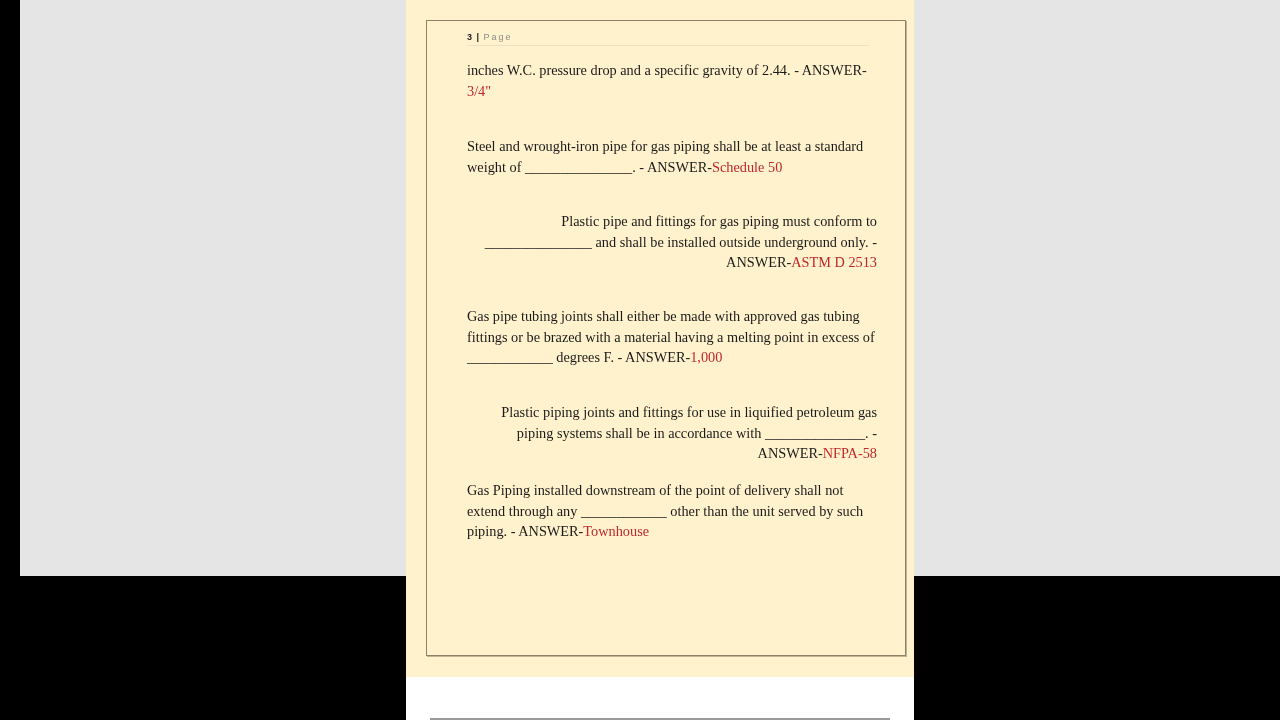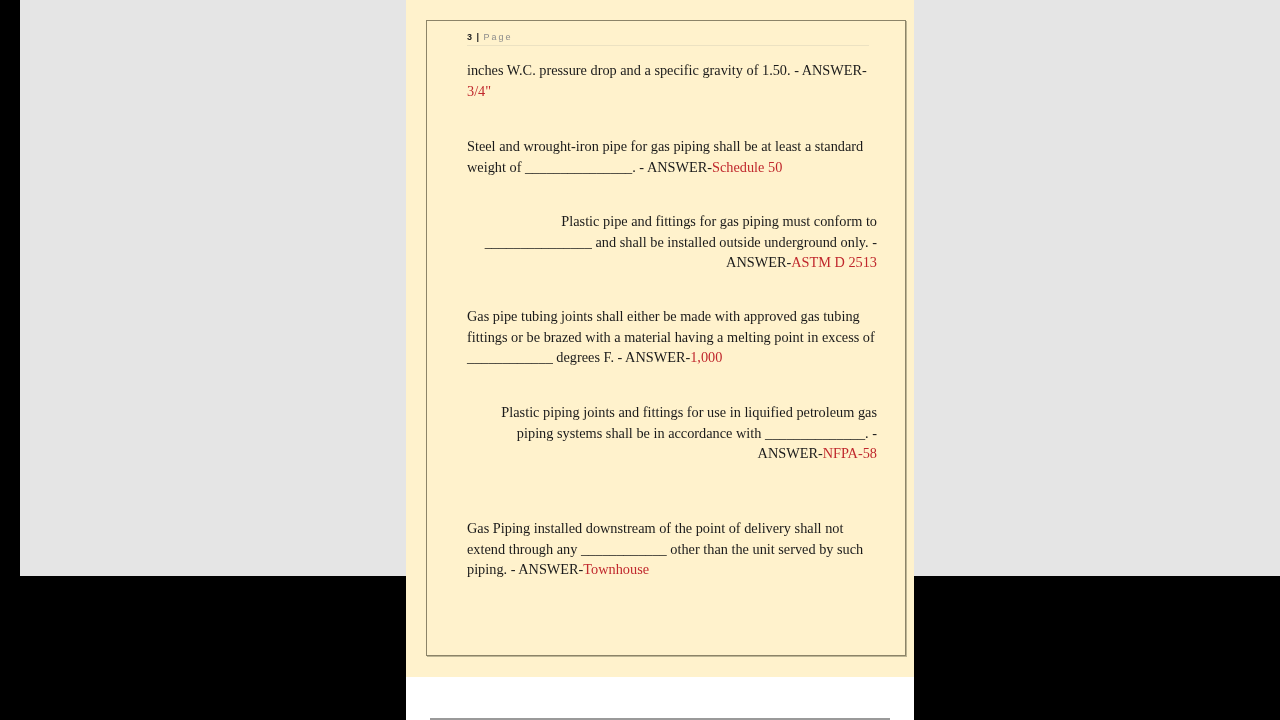--- a/index.html
+++ b/index.html
@@ -102,40 +102,40 @@
     <div class="page-border"></div>
 
     <div class="page-header">
       <span class="page-num">3</span>
       <span class="page-sep">|</span>
       <span class="page-word">Page</span>
     </div>
 
     <div class="content">
       <div class="qa" style="top:0px;">
-        <span>inches W.C. pressure drop and a specific gravity of 1.50. - ANSWER-</span><span class="answer">3/4"</span>
+        <span>inches W.C. pressure drop and a specific gravity of 2.44. - ANSWER-</span><span class="answer">3/4"</span>
       </div>
 
       <div class="qa" style="top:76px;">
         <span>Steel and wrought-iron pipe for gas piping shall be at least a standard weight of _______________. - ANSWER-</span><span class="answer">Schedule 50</span>
       </div>
 
       <div class="qa" style="top:151px;text-align:right;">
         <span>Plastic pipe and fittings for gas piping must conform to _______________ and shall be installed outside underground only. - ANSWER-</span><span class="answer">ASTM D 2513</span>
       </div>
 
       <div class="qa" style="top:246px;">
         <span>Gas pipe tubing joints shall either be made with approved gas tubing fittings or be brazed with a material having a melting point in excess of ____________ degrees F. - ANSWER-</span><span class="answer">1,000</span>
       </div>
 
       <div class="qa" style="top:342px;text-align:right;">
         <span>Plastic piping joints and fittings for use in liquified petroleum gas piping systems shall be in accordance with ______________. - ANSWER-</span><span class="answer">NFPA-58</span>
       </div>
 
-      <div class="qa" style="top:458px;">
+      <div class="qa" style="top:420px;">
         <span>Gas Piping installed downstream of the point of delivery shall not extend through any ____________ other than the unit served by such piping. - ANSWER-</span><span class="answer">Townhouse</span>
       </div>
     </div>
   </div>
 
   <div class="white-area">
     <div class="next-page-rule"></div>
   </div>
 </div>
 

